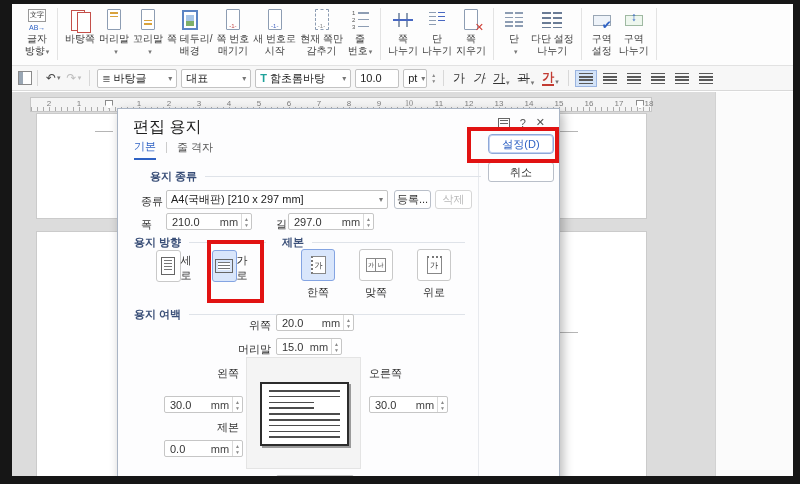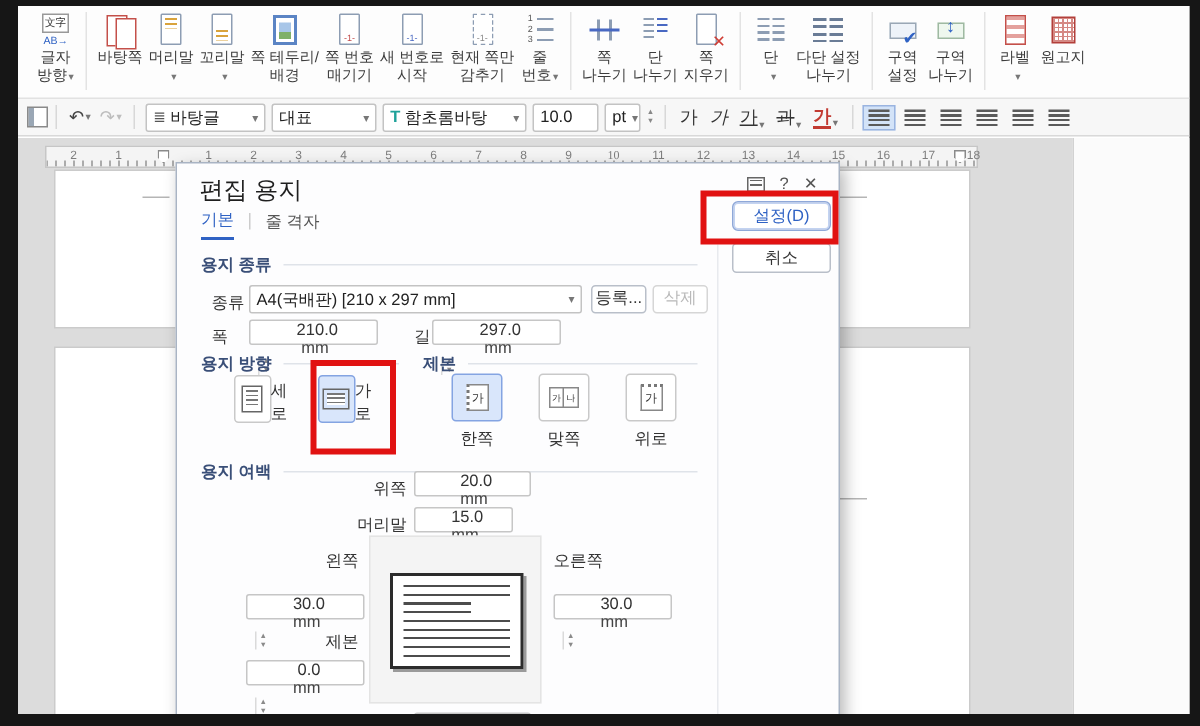--- a/index.html
+++ b/index.html
@@ -105,29 +105,29 @@
   .dbtn.primary{color:#2f62c4;border-color:#8fa8d8;border-radius:4px;box-shadow:inset 0 0 0 1px #c3d3f1;}
   #btn-confirm{left:370px;top:25px;}
   #btn-cancel{left:370px;top:53px;}
   .dbtn.sm{width:37px;height:19px;line-height:17px;position:absolute;}
   .dbtn.disabled{color:#b9b9b9;border-color:#d6d6d6;}
   .annotation{position:absolute;border:4px solid #e11212;z-index:40;pointer-events:none;}
   #anno-confirm{left:349px;top:18px;width:92px;height:36px;}
   #anno-landscape{left:89px;top:131px;width:57px;height:63px;}
   .dsec{position:absolute;display:flex;align-items:center;gap:8px;font-weight:bold;color:#3a4f78;}
   .dsec i{flex:1;border-top:1px solid #dfe3e9;}
-  #sec-paper{left:16px;top:60px;width:331px;justify-content:space-between;}
+  #sec-paper{left:32px;top:60px;width:331px;justify-content:space-between;}
   #sec-orient{left:16px;top:126px;width:132px;}
   #sec-binding{left:164px;top:126px;width:183px;}
   #sec-margin{left:16px;top:198px;width:331px;}
   .lbl{position:absolute;color:#333;}
   .lbl.r{text-align:right;}
   .dd.abs{position:absolute;margin:0;}
   .spin{position:absolute;display:flex;align-items:center;height:17px;background:#fff;border:1px solid #c6c6c6;
-    border-radius:2px;padding-left:5px;flex-direction:column;}
+    border-radius:2px;padding-left:5px;}
   .spin .sv{flex:1;}
   .spin .su{color:#444;margin-right:3px;}
   .spin .sarr{display:flex;flex-direction:column;justify-content:center;border-left:1px solid #dadada;
     align-self:stretch;padding:0 2px;color:#8a8a8a;font-size:5px;line-height:6px;}
   #kind-label{left:23px;top:85px;}
   #kind-dd{left:48px;top:81px;width:222px;height:19px;}
   #btn-register{left:276px;top:81px;}
   #btn-delete{left:317px;top:81px;}
   #width-label{left:23px;top:108px;}
   #spin-width{left:48px;top:104px;width:86px;}
@@ -262,32 +262,20 @@
           <div class="rl">구역</div>
           <div class="rl"><span>설정</span></div>
         </div>
         <div class="ritem">
           <div class="ri ri-section-break"></div>
           <div class="rl">구역</div>
           <div class="rl"><span>나누기</span></div>
         </div>
       </div>
       <div class="rdiv"></div>
-      <div class="rgroup">
-        <div class="ritem">
-          <div class="ri ri-label"></div>
-          <div class="rl">라벨</div>
-          <div class="rl"><span>&nbsp;</span><span class="rcaret">▾</span></div>
-        </div>
-        <div class="ritem">
-          <div class="ri ri-manuscript"></div>
-          <div class="rl">원고지</div>
-          <div class="rl"><span>&nbsp;</span></div>
-        </div>
-      </div>
     </div>
 
   <div id="formatbar">
     <div class="fbdoc"></div>
     <div class="fdiv"></div>
     <div class="fbundo">
         <span class="ug">↶</span>
         <span class="rcaret">▾</span>
       </div>
     <div class="fbundo redo">

